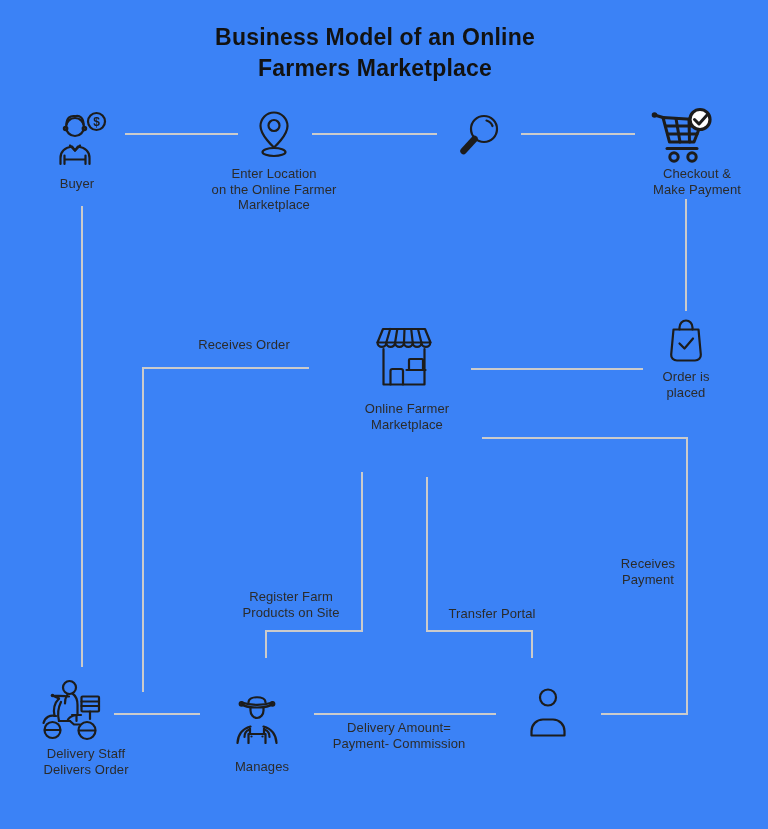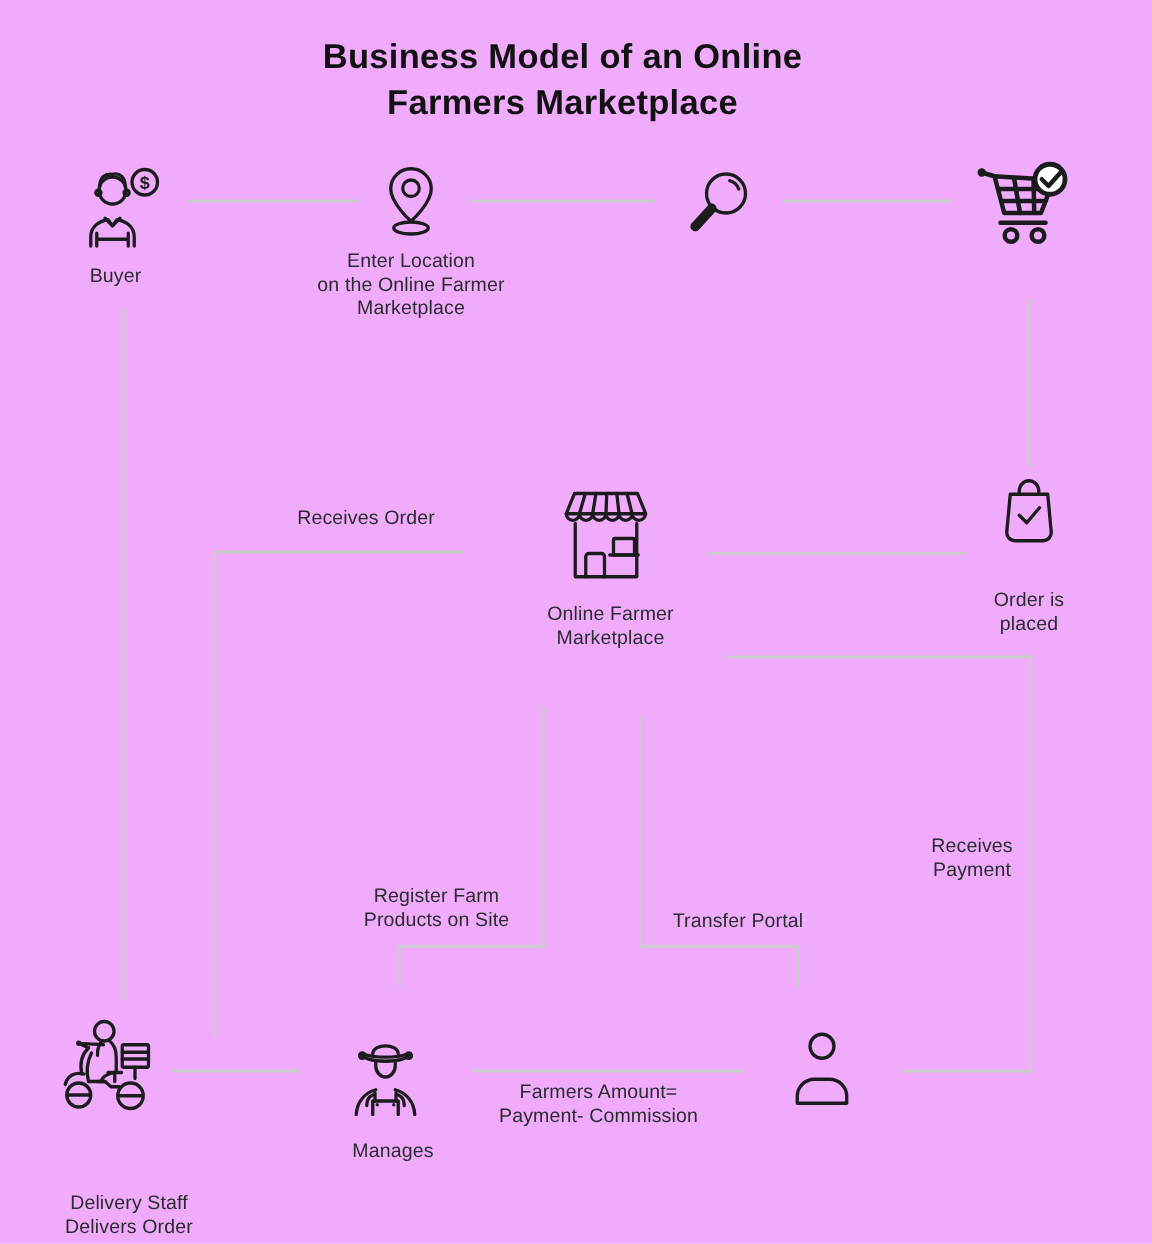--- a/index.html
+++ b/index.html
@@ -1,17 +1,17 @@
 <!DOCTYPE html>
 <html><head>
 <meta charset="utf-8">
 <style>
   html,body{margin:0;padding:0;}
   body{font-family:"Liberation Sans",sans-serif;background:#ffffff;}
-  .canvas{position:relative;width:768px;height:829px;background:#f0abfc;overflow:hidden;}
+  .canvas{position:relative;width:768px;height:829px;background:#3b82f6;overflow:hidden;}
   .title{position:absolute;left:0;top:22px;width:750px;text-align:center;
          font-size:23px;font-weight:bold;line-height:31px;color:#121212;
          white-space:pre-line;letter-spacing:0.2px;}
   .label{position:absolute;text-align:center;font-size:13px;line-height:15.5px;
          color:#2b2b2b;white-space:pre-line;letter-spacing:0.1px;}
   .icon{position:absolute;}
   .icon svg{display:block;width:100%;height:100%;}
   .stroke{fill:none;stroke:#1c1c1c;stroke-width:2.2;stroke-linecap:round;stroke-linejoin:round;}
   .stroke-b{fill:none;stroke:#1c1c1c;stroke-width:3;stroke-linecap:round;stroke-linejoin:round;}
   .fillb{fill:#1c1c1c;stroke:none;}
@@ -46,21 +46,21 @@
   <div class="line v" style="left:426px;top:477px;height:155px;"></div>
   <div class="line h" style="left:426px;top:630px;width:107px;"></div>
   <div class="line v" style="left:531px;top:630px;height:28px;"></div>
 
   <div class="label" style="left:164px;top:337px;width:160px;text-align:center;">Receives Order</div>
   <div class="label" style="left:211px;top:589px;width:160px;">Register Farm
 Products on Site</div>
   <div class="label" style="left:588px;top:556px;width:120px;">Receives
 Payment</div>
   <div class="label" style="left:412px;top:606px;width:160px;">Transfer Portal</div>
-  <div class="label" style="left:294px;top:720px;width:210px;">Farmers Amount=
+  <div class="label" style="left:294px;top:720px;width:210px;">Delivery Amount=
 Payment- Commission</div>
 
   <div class="icon" style="left:55px;top:110px;width:52px;height:56px;">
     <svg viewBox="0 0 52 56">
       <circle class="stroke" cx="20" cy="17" r="9"></circle>
       <path class="stroke" d="M11.5 14.5 C11.5 8 15 5.5 20 6.2 C25 4.8 28.6 8.5 28.5 14.5"></path>
       <circle class="stroke" cx="10.6" cy="18.5" r="1.7"></circle>
       <circle class="stroke" cx="29.4" cy="18.5" r="1.7"></circle>
       <circle class="stroke" cx="41.5" cy="11.5" r="8.5"></circle>
       <text x="41.5" y="16" text-anchor="middle" font-size="12" font-weight="bold" fill="#1c1c1c">$</text>
@@ -96,29 +96,31 @@
       <path class="stroke-b" d="M5.5 8 L14 10.5"></path>
       <path class="stroke-b" d="M14 10.5 L20.5 35 H45 L53.5 13 Z"></path>
       <path class="stroke-b" d="M27 11.5 L31 35 M40 12 L40.5 35 M16.5 19 H51 M18.8 27 H48" stroke-width="2.4"></path>
       <path class="stroke-b" d="M18 41.5 H48" stroke-width="3.4"></path>
       <circle class="stroke-b" cx="25" cy="50" r="4.2"></circle>
       <circle class="stroke-b" cx="43" cy="50" r="4.2"></circle>
       <circle cx="51" cy="12.5" r="10" fill="#ffffff" stroke="#1c1c1c" stroke-width="3.2"></circle>
       <path class="stroke-b" d="M45.5 12.5 L50 17 L58.5 7.5" stroke-width="3.2"></path>
     </svg>
   </div>
+  <div class="label" style="left:627px;top:166px;width:140px;">Checkout &amp;
+Make Payment</div>
 
   <div class="icon" style="left:666px;top:316px;width:40px;height:48px;">
     <svg viewBox="0 0 40 48">
       <path class="stroke" d="M13.5 13.5 V11.5 C13.5 7.5 16.4 4.5 20 4.5 C23.6 4.5 26.5 7.5 26.5 11.5 V13.5"></path>
       <path class="stroke" d="M7.5 13.5 H32.5 L34.8 38.5 C35.1 42 32.5 44.5 29 44.5 H11 C7.5 44.5 4.9 42 5.2 38.5 Z"></path>
       <path class="stroke" d="M13.5 27.5 L18.5 32.5 L27 22.5"></path>
     </svg>
   </div>
-  <div class="label" style="left:636px;top:369px;width:100px;margin-top:23px;">Order is
+  <div class="label" style="left:636px;top:369px;width:100px;">Order is
 placed</div>
 
   <div class="icon" style="left:370px;top:325px;width:68px;height:64px;">
     <svg viewBox="0 0 68 64">
       <path class="stroke" d="M13.5 24 V59.5 H54.5 V24"></path>
       <path class="stroke" d="M13 4 H55 L60.5 17.5 H7.5 Z"></path>
       <path class="stroke" d="M20.2 4 L16.3 17.5 M27.3 4 L25.1 17.5 M34.5 4 L34 17.5 M41.2 4 L42.7 17.5 M48 4 L51.4 17.5"></path>
       <path class="stroke" d="M7.5 17.5 A4.4 4.4 0 0 0 16.3 17.5 A4.4 4.4 0 0 0 25.1 17.5 A4.4 4.4 0 0 0 33.9 17.5 A4.4 4.4 0 0 0 42.7 17.5 A4.4 4.4 0 0 0 51.5 17.5 A4.4 4.4 0 0 0 60.3 17.5"></path>
       <path class="stroke" d="M20.5 59.5 V46 C20.5 44.9 21.4 44 22.5 44 H31 C32.1 44 33 44.9 33 46 V59.5"></path>
       <rect class="stroke" x="39" y="34" width="14" height="11" rx="1"></rect>
@@ -144,21 +146,21 @@
       <rect class="stroke" x="41.5" y="21.5" width="17.5" height="15" rx="1"></rect>
       <path class="stroke" d="M41.5 26.5 H59 M41.5 31 H59"></path>
       <path class="stroke" d="M50 36.5 V44"></path>
       <circle class="stroke" cx="29.5" cy="12.5" r="6.5"></circle>
       <path class="stroke" d="M32.5 18.5 C36 21 37.5 25 37.5 30 V40"></path>
       <path class="stroke" d="M27.5 19.5 C25.5 22.5 24.8 25.5 25 28.5"></path>
       <path class="stroke" d="M29 21.5 C24 21 19 21 14.5 20.8"></path>
       <path class="stroke" d="M36.5 40 C31 41 28 43 27.5 46 M25 46 H30"></path>
     </svg>
   </div>
-  <div class="label" style="left:6px;top:746px;width:160px;margin-top:48px;">Delivery Staff
+  <div class="label" style="left:6px;top:746px;width:160px;">Delivery Staff
 Delivers Order</div>
 
   <div class="icon" style="left:234px;top:690px;width:46px;height:54px;">
     <svg viewBox="0 0 46 54">
       <path class="stroke" d="M14.5 12.5 C14.5 5.5 31.5 5.5 31.5 12.5"></path>
       <path class="stroke" d="M7.5 12.5 C12 14 17 14.8 23 14.8 C29 14.8 34 14 38.5 12.5"></path>
       <path class="stroke" d="M7.5 12.5 C7.5 15.5 14 17.5 23 17.5 C32 17.5 38.5 15.5 38.5 12.5"></path>
       <circle class="stroke" cx="7.5" cy="13.8" r="1.8"></circle>
       <circle class="stroke" cx="38.5" cy="13.8" r="1.8"></circle>
       <path class="stroke" d="M16.5 17.5 V20.5 C16.5 24.6 19.4 28 23 28 C26.6 28 29.5 24.6 29.5 20.5 V17.5"></path>

